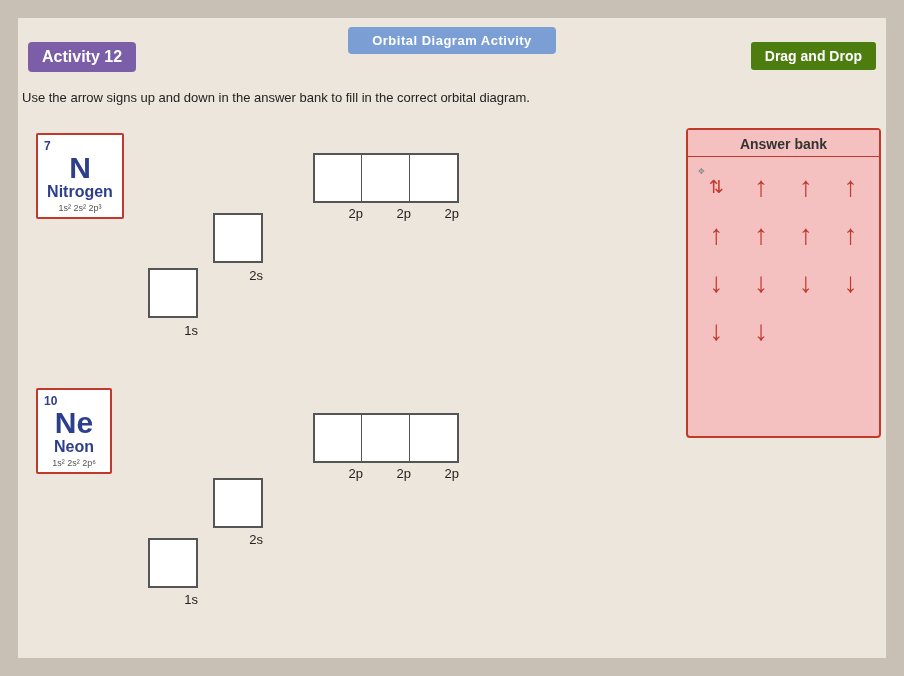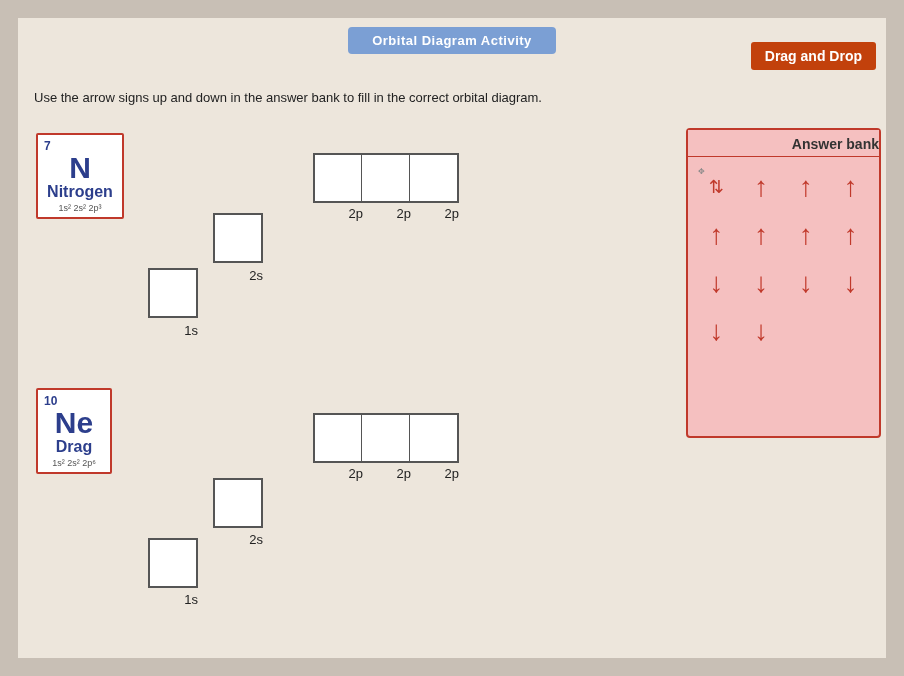--- a/index.html
+++ b/index.html
@@ -67,33 +67,33 @@
       padding: 6px 14px;
       font-size: 16px;
       font-weight: bold;
       border-radius: 4px;
     }
 
     .drag-drop-badge {
       position: absolute;
       top: 24px;
       right: 10px;
-      background: #c2410c;
+      background: #4d7c0f;
       color: white;
       padding: 6px 14px;
       font-size: 14px;
       font-weight: bold;
       border-radius: 3px;
     }
 
     
     .instructions {
       position: absolute;
       top: 70px;
-      left: 16px;
+      left: 4px;
       right: 220px;
       font-size: 13px;
       color: #222;
       line-height: 1.5;
     }
 
     
     .element-card {
       position: absolute;
       border: 2px solid #c0392b;
@@ -158,21 +158,21 @@
       background: #f5c0c0;
       border: 2px solid #c0392b;
       border-radius: 4px;
     }
 
     .answer-bank-title {
       background: #f5c0c0;
       color: #333;
       font-size: 14px;
       font-weight: bold;
-      text-align: right;
+      text-align: center;
       padding: 6px 0 4px 0;
       border-bottom: 1px solid #c0392b;
     }
 
     .answer-bank-grid {
       display: grid;
       grid-template-columns: repeat(4, 1fr);
       gap: 4px;
       padding: 8px;
     }
@@ -198,20 +198,21 @@
 <div class="wavy-border-bottom"></div>
 <div class="wavy-border-left"></div>
 <div class="wavy-border-right"></div>
 
 <div class="main-content">
 
   <div class="header">
     <div class="title-banner">Orbital Diagram Activity</div>
   </div>
 
+  <div class="activity-badge">Activity 12</div>
 
   <div class="drag-drop-badge">Drag and Drop</div>
 
   <div class="instructions">Use the arrow signs up and down in the answer bank to fill in the correct orbital diagram.</div>
 
   <div class="element-card" style="top: 115px; left: 18px; width: 88px;">
     <div class="atomic-number">7</div>
     <div class="symbol">N</div>
     <div class="name">Nitrogen</div>
     <div class="config">1s² 2s² 2p³</div>
@@ -226,21 +227,21 @@
   <div class="orbital-box" style="top: 135px; left: 295px; border-right: 1px solid #555;"></div>
   <div class="orbital-box" style="top: 135px; left: 343px; border-left: 1px solid #555; border-right: 1px solid #555;"></div>
   <div class="orbital-box" style="top: 135px; left: 391px; border-left: 1px solid #555;"></div>
   <div class="orbital-label" style="top: 188px; left: 295px; width: 50px;">2p</div>
   <div class="orbital-label" style="top: 188px; left: 343px; width: 50px;">2p</div>
   <div class="orbital-label" style="top: 188px; left: 391px; width: 50px;">2p</div>
 
   <div class="element-card" style="top: 370px; left: 18px; width: 76px;">
     <div class="atomic-number">10</div>
     <div class="symbol">Ne</div>
-    <div class="name">Drag</div>
+    <div class="name">Neon</div>
     <div class="config">1s² 2s² 2p⁶</div>
   </div>
 
   <div class="orbital-box" style="top: 520px; left: 130px;"></div>
   <div class="orbital-label" style="top: 574px; left: 130px; width: 50px;">1s</div>
 
   <div class="orbital-box" style="top: 460px; left: 195px;"></div>
   <div class="orbital-label" style="top: 514px; left: 195px; width: 50px;">2s</div>
 
   <div class="orbital-box" style="top: 395px; left: 295px; border-right: 1px solid #555;"></div>

